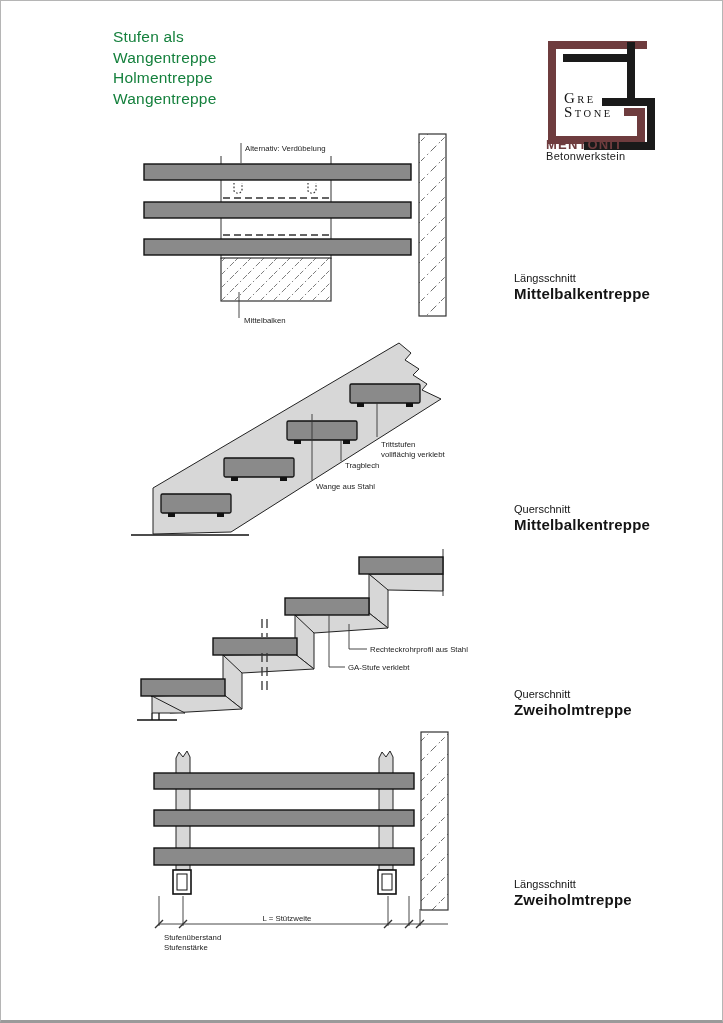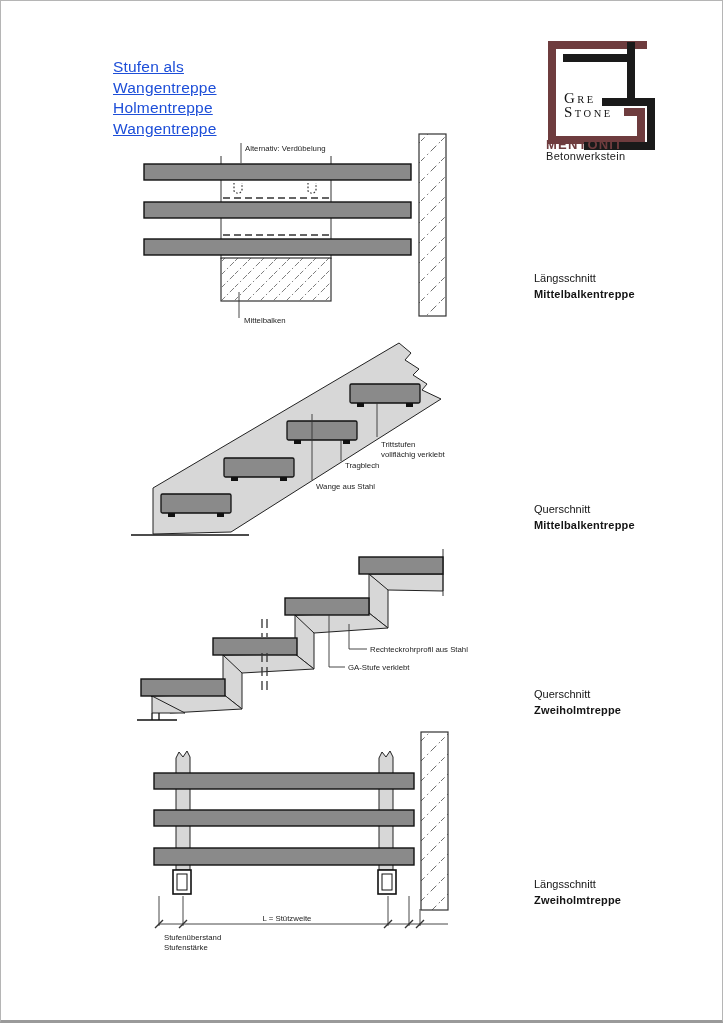--- a/index.html
+++ b/index.html
@@ -2,26 +2,26 @@
 <html><head>
 <meta charset="utf-8">
 <style>
   html,body{margin:0;padding:0;background:#e8e8e8;}
   .page{
     position:relative;width:721px;height:1019px;margin:0 auto;
     background:#ffffff;border:1px solid #b5b5b5;border-bottom:3px solid #9a9a9a;
     font-family:"Liberation Sans",sans-serif;overflow:hidden;
   }
   .title-block{
-    position:absolute;left:112px;top:56px;
-    font-size:15.5px;line-height:20.5px;color:#1d4ed8;letter-spacing:0.2px;text-decoration:underline;
+    position:absolute;left:112px;top:26px;
+    font-size:15.5px;line-height:20.5px;color:#15803d;letter-spacing:0.2px;
   }
-  .section-label{position:absolute;left:513px;color:#141414;margin-left:20px;}
+  .section-label{position:absolute;left:513px;color:#141414;}
   .section-label .view{font-size:11px;line-height:15px;}
-  .section-label .name{font-size:11px;font-weight:bold;line-height:16px;letter-spacing:0.2px;}
+  .section-label .name{font-size:15px;font-weight:bold;line-height:16px;letter-spacing:0.2px;}
   svg{position:absolute;left:0;top:0;}
   .ann{font-family:"Liberation Sans",sans-serif;font-size:7.8px;fill:#222;}
   .ann-mid{text-anchor:middle;}
   .logo-serif{font-family:"Liberation Serif",serif;fill:#141414;letter-spacing:2.5px;}
   .brand{font-family:"Liberation Sans",sans-serif;font-size:13px;font-weight:bold;letter-spacing:1.2px;}
   .brand-sub{font-family:"Liberation Sans",sans-serif;font-size:11px;letter-spacing:0.3px;fill:#1a1a1a;}
 </style>
 </head>
 <body>
 

